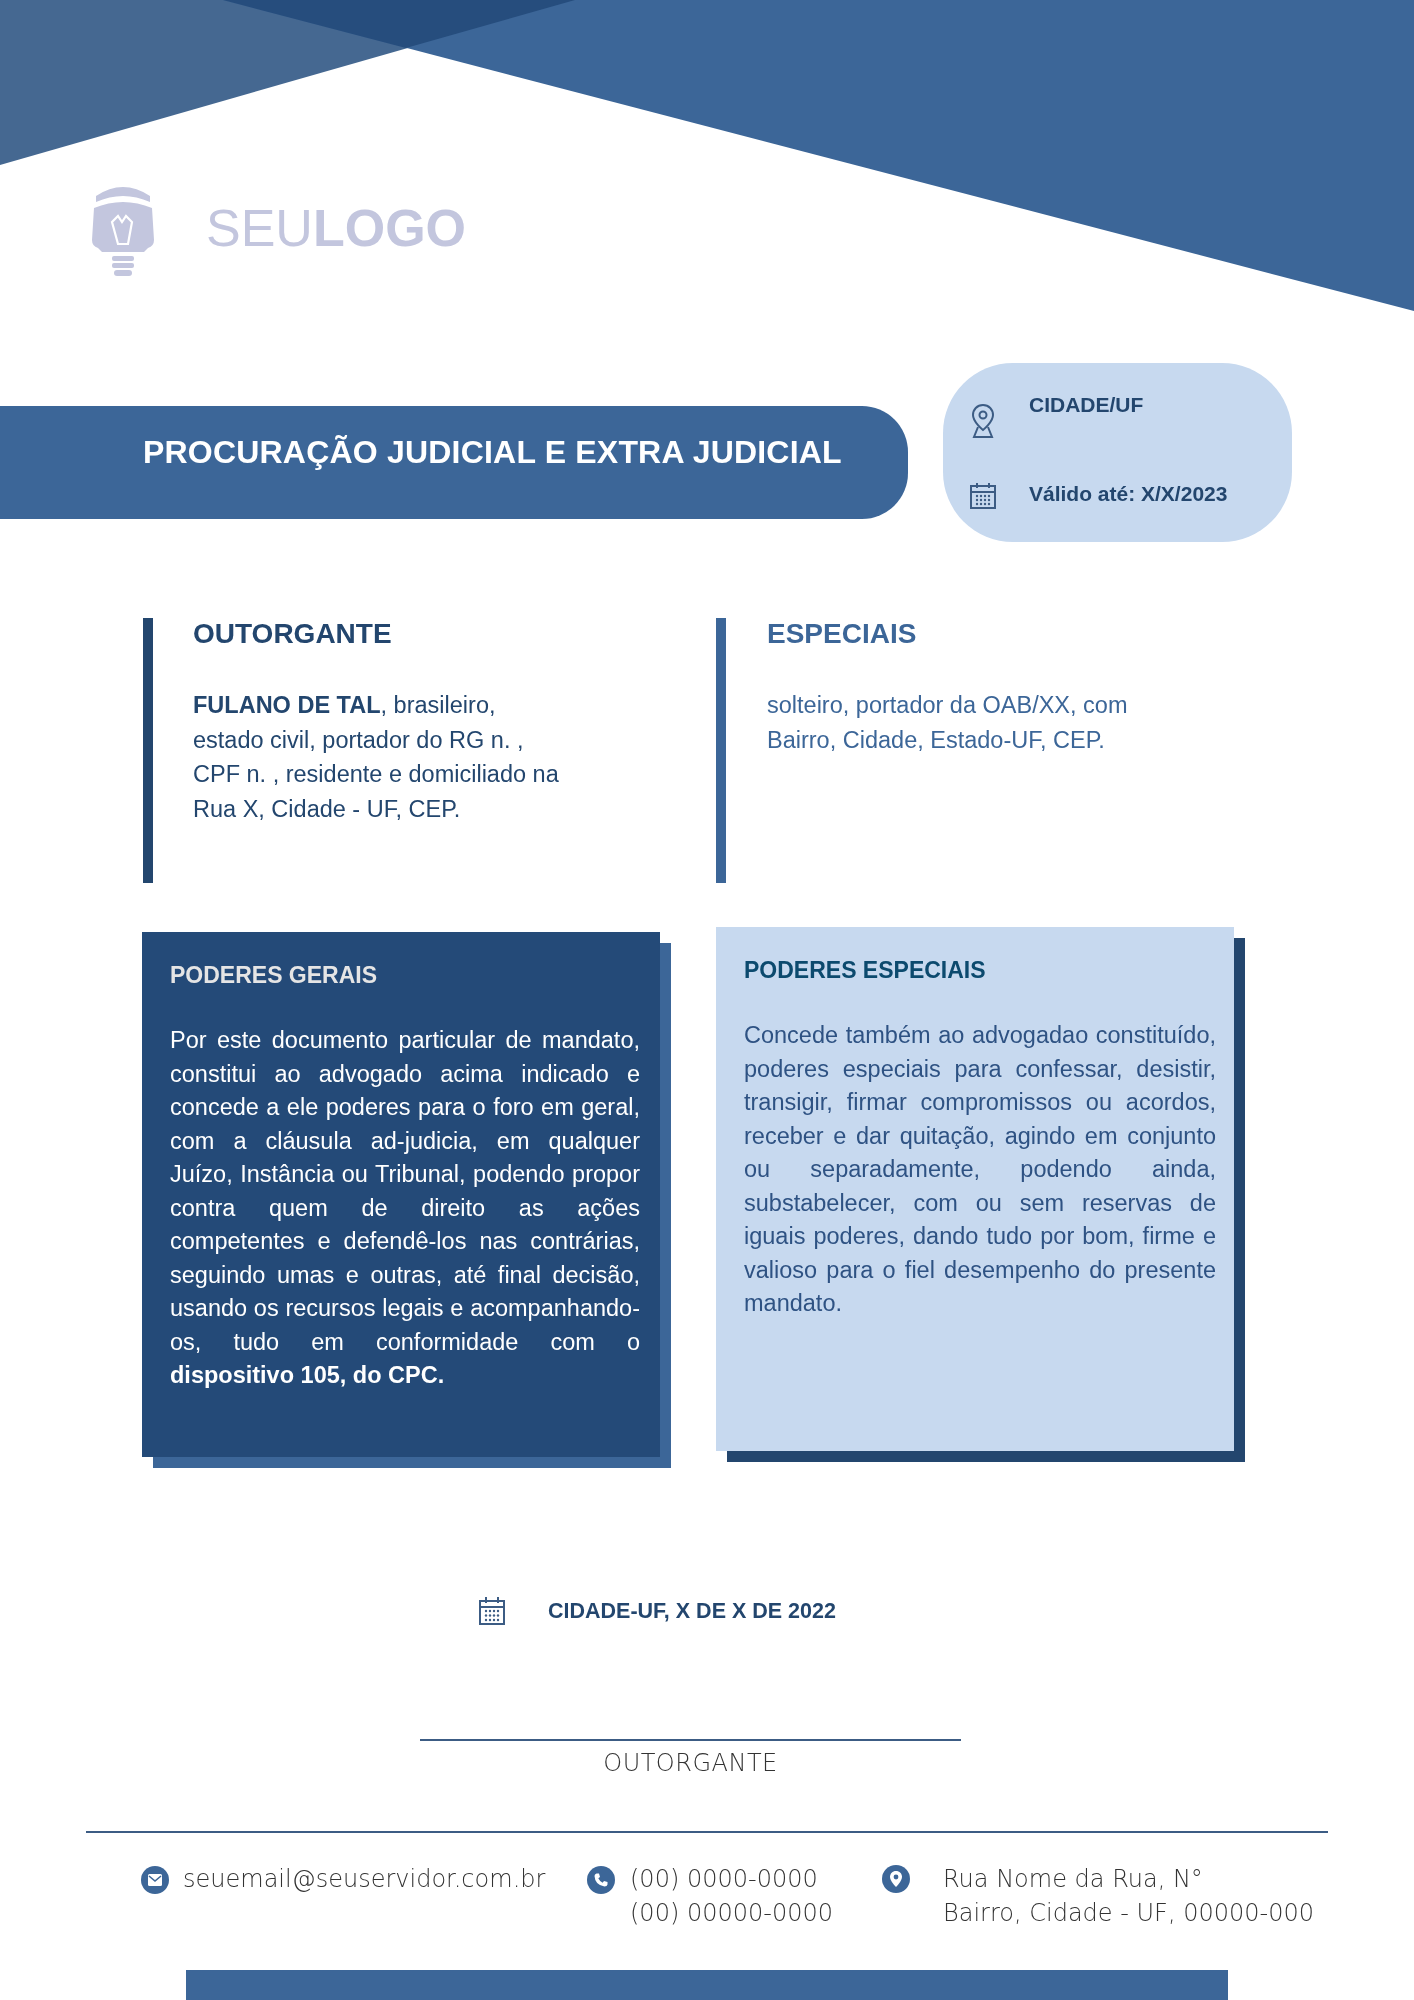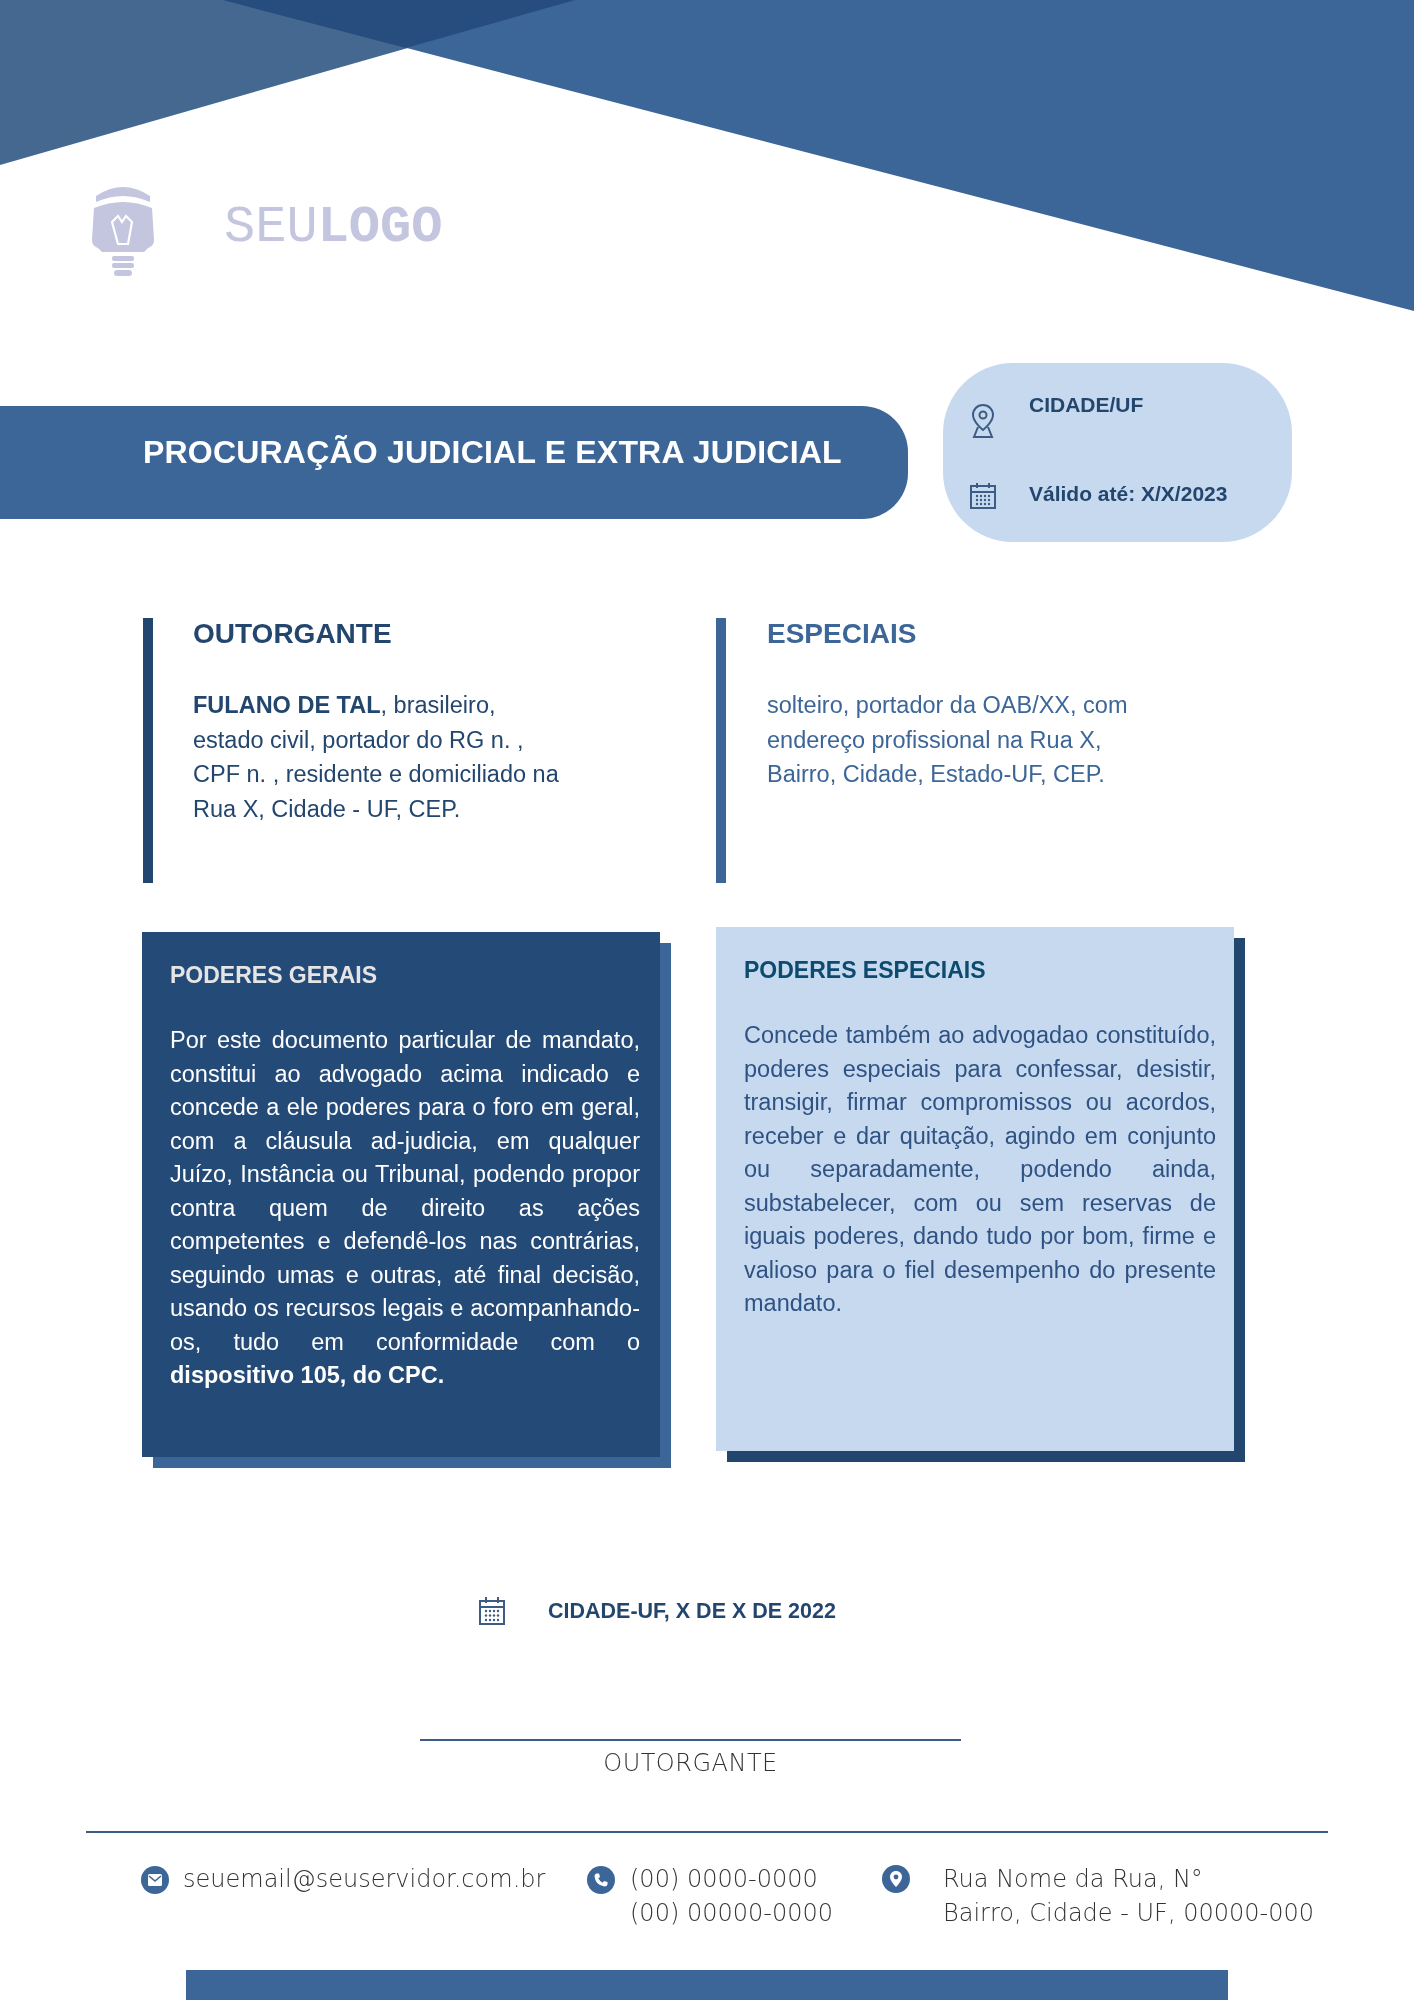--- a/index.html
+++ b/index.html
@@ -2,21 +2,21 @@
 <html><head>
 <meta charset="utf-8">
 <style>
   html, body { margin:0; padding:0; }
   body { width:1414px; height:2000px; position:relative; overflow:hidden; background:#ffffff;
          font-family:"Liberation Sans", "DejaVu Sans", sans-serif; }
   .abs { position:absolute; }
   .decor { position:absolute; left:0; top:0; width:1414px; height:320px; }
   
   .logo { left:88px; top:180px; width:380px; height:100px; }
-  .logo-text { position:absolute; left:118px; top:18px; font-size:52px; color:#c3c6de; letter-spacing:0px; font-family:Liberation Mono, monospace; white-space:nowrap;margin-left:18px; }
+  .logo-text { position:absolute; left:118px; top:18px; font-size:52px; color:#c3c6de; letter-spacing:0px; font-family:Liberation Sans, sans-serif; white-space:nowrap; }
   .logo-text b { font-weight:bold; }
   
   .title-bar { left:0; top:406px; width:908px; height:113px; background:#3c6698;
                border-radius:0 46px 46px 0; }
   .title-text { position:absolute; left:143px; top:0; line-height:93px; font-size:32px; font-weight:bold; color:#ffffff; white-space:nowrap; letter-spacing:0.2px; }
   
   .info-card { left:943px; top:363px; width:349px; height:179px; background:#c7d9ef; border-radius:70px; }
   .info-label { position:absolute; left:86px; font-size:21px; font-weight:bold; color:#23466e; white-space:nowrap; }
   
   .party-bar { width:10px; height:265px; top:618px; }
@@ -101,21 +101,20 @@
   <div><b>FULANO DE TAL</b><span>, brasileiro,</span></div>
   <div>estado civil, portador do RG n. ,</div>
   <div>CPF n. , residente e domiciliado na</div>
   <div>Rua X, Cidade - UF, CEP.</div>
 </div>
 
 <div class="abs party-bar" style="left:716px;background:#3c6698;"></div>
 <div class="abs party-title" style="left:767px;top:618px;color:#3c6698;">ESPECIAIS</div>
 <div class="abs party-body" style="left:767px;top:688px;color:#3c6698;">
   <div>solteiro, portador da OAB/XX, com</div>
-  <div>endereço profissional na Rua X,</div>
   <div>Bairro, Cidade, Estado-UF, CEP.</div>
 </div>
 
 <div class="box-shadow" style="left:153px;top:943px;width:518px;height:525px;background:#3c6698;"></div>
 <div class="box" style="left:142px;top:932px;width:518px;height:525px;background:#244a78;">
   <div class="box-title" style="left:28px;top:30px;color:#e5e5e5;">PODERES GERAIS</div>
   <div class="box-body" style="left:28px;top:92px;width:470px;color:#ffffff;"><span>Por este documento particular de mandato, constitui ao advogado acima indicado e concede a ele poderes para o foro em geral, com a cláusula ad-judicia, em qualquer Juízo, Instância ou Tribunal, podendo propor contra quem de direito as ações competentes e defendê-los nas contrárias, seguindo umas e outras, até final decisão, usando os recursos legais e acompanhando-os, tudo em conformidade com o </span><b>dispositivo 105, do CPC.</b></div>
 </div>
 
 <div class="box-shadow" style="left:727px;top:938px;width:518px;height:524px;background:#23466e;"></div>

